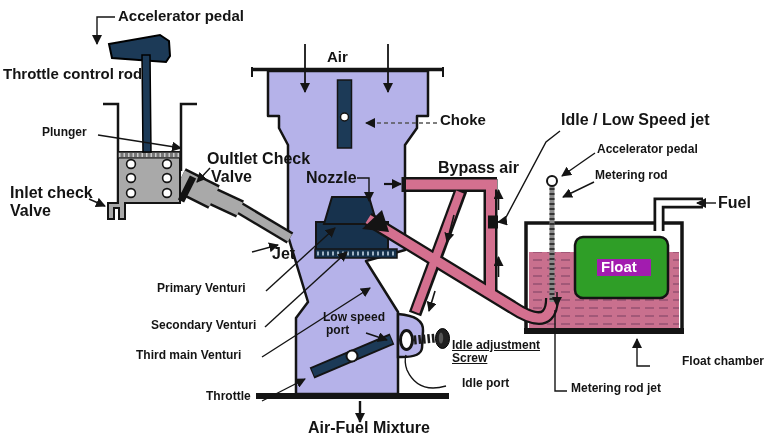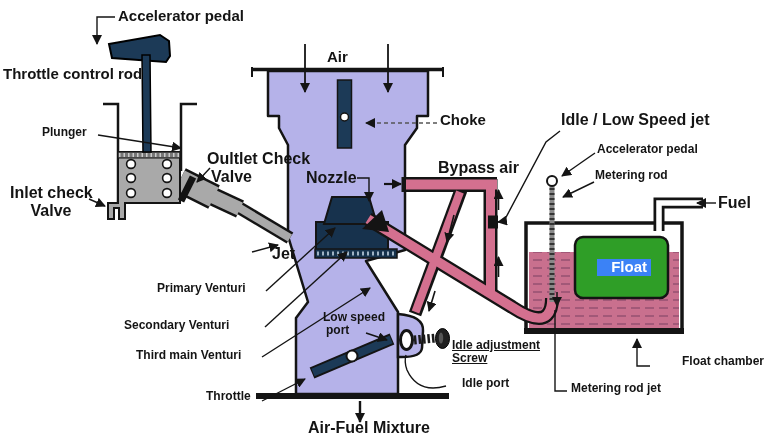--- a/index.html
+++ b/index.html
@@ -2,25 +2,25 @@
 <html><head>
 <meta charset="utf-8">
 <style>
   html,body{margin:0;padding:0;background:#fff;}
   #stage{position:relative;width:768px;height:447px;background:#ffffff;overflow:hidden;
          font-family:"Liberation Sans",sans-serif;}
   #stage svg{position:absolute;left:0;top:0;}
   .lbl{position:absolute;font-weight:bold;font-size:12px;color:#141414;
        line-height:1.1;white-space:nowrap;}
   .lbl span{display:block;}
-  .center{text-align:center;}
+  .center{text-align:left;}
   .fs15{font-size:15px;}
   .fs145{font-size:16px;}
-  .float-tag{background:#3b82f6;color:#ffffff;padding:0 4px;font-size:15px;
-             text-align:right;}
+  .float-tag{background:#a21caf;color:#ffffff;padding:0 4px;font-size:15px;
+             text-align:left;}
 </style>
 </head>
 <body>
 
 <div id="stage">
 
 <svg width="768" height="447" viewBox="0 0 768 447">
   <defs>
     <marker id="ah" markerUnits="userSpaceOnUse" markerWidth="10" markerHeight="10" viewBox="0 0 10 10" refX="9" refY="5" orient="auto">
       <path d="M0,0 L10,5 L0,10 Z" fill="#141414"></path>
@@ -191,18 +191,18 @@
 <div class="lbl" style="left:452px;top:339px;text-decoration:underline;">
   <span>Idle adjustment</span>
   <span>Screw</span>
 </div>
 <div class="lbl" style="left:447px;top:377px;margin-left:15px;">Idle port</div>
 <div class="lbl" style="left:323px;top:311px;">
   <span>Low speed</span>
   <span style="margin-left:3px;">port</span>
 </div>
 <div class="lbl" style="left:157px;top:282px;">Primary Venturi</div>
-<div class="lbl" style="left:124px;top:319px;">Secondary Venturi</div>
+<div class="lbl" style="left:151px;top:319px;">Secondary Venturi</div>
 <div class="lbl" style="left:136px;top:349px;">Third main Venturi</div>
 <div class="lbl" style="left:206px;top:390px;text-align:right;">Throttle</div>
 <div class="lbl fs145" style="left:308px;top:419px;">Air-Fuel Mixture</div>
 
 </div>
 
 </body></html>

